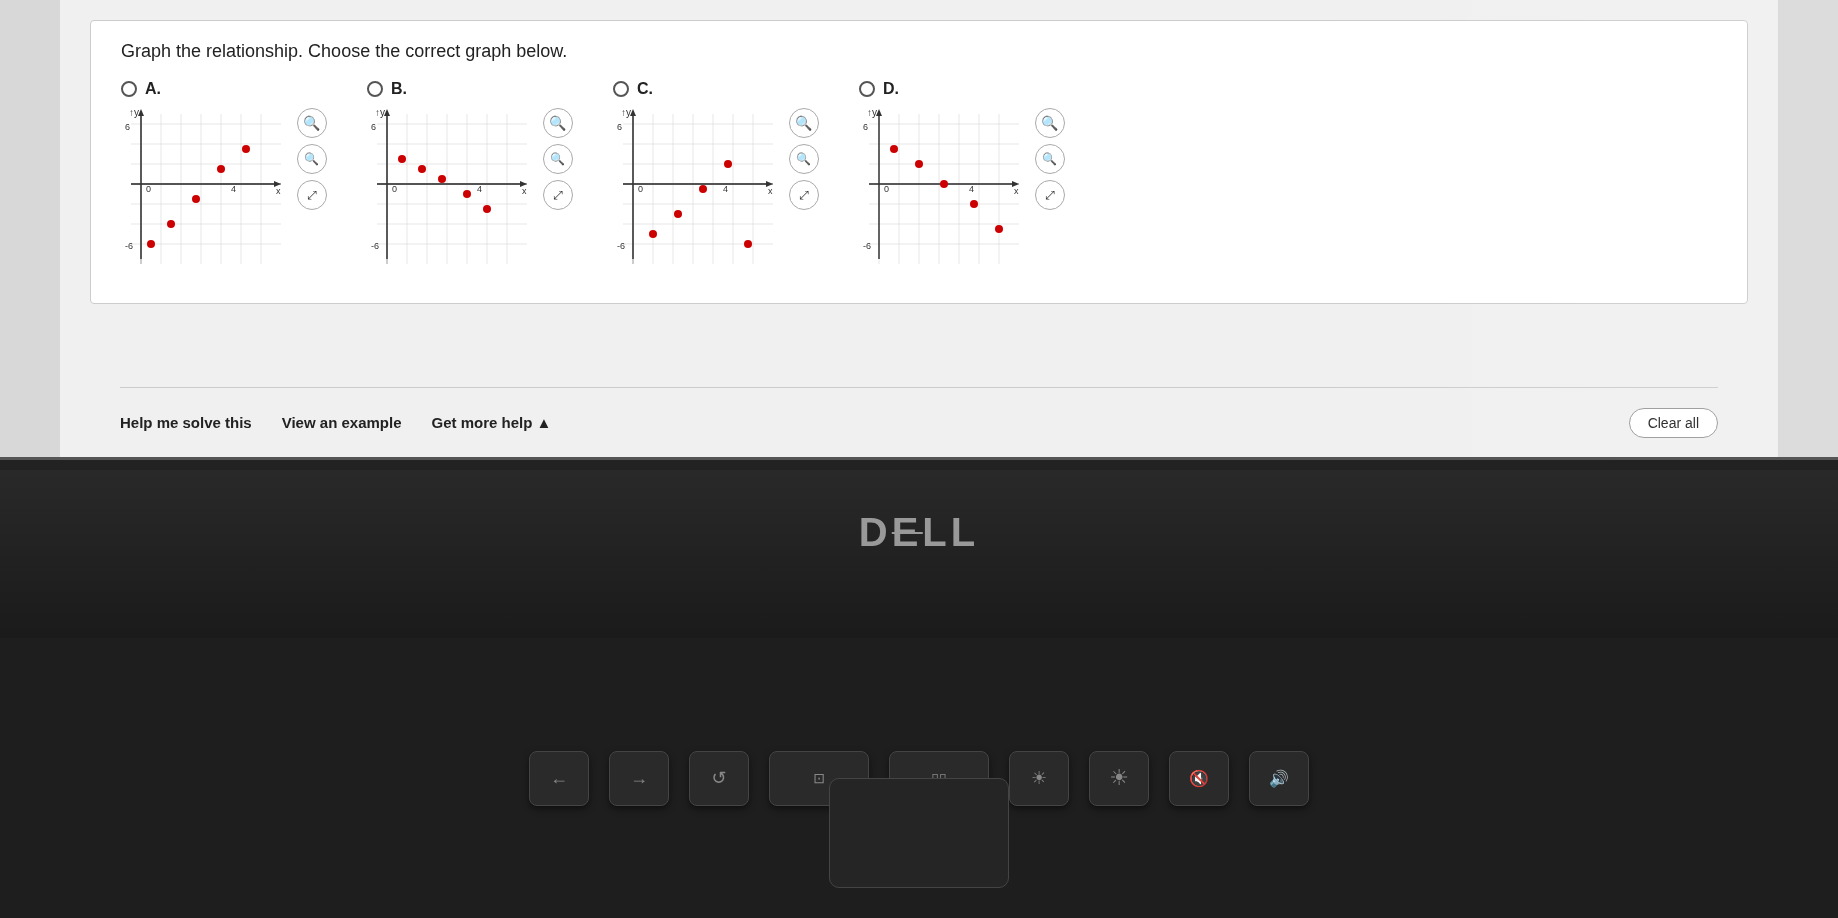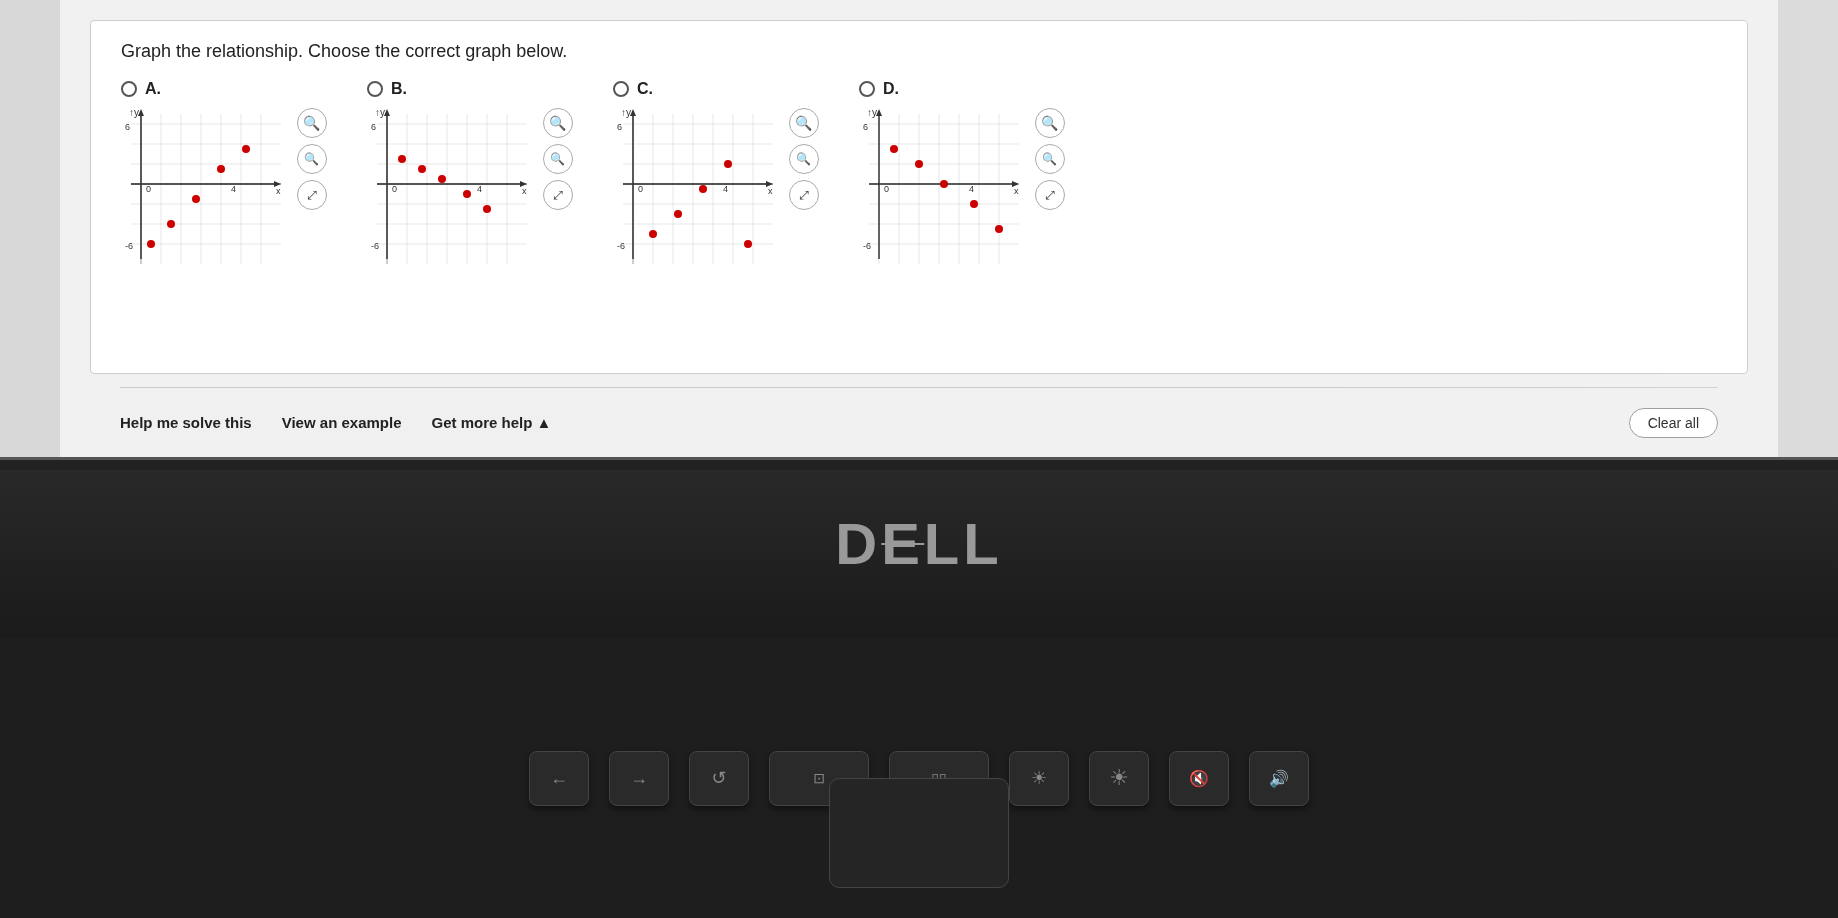--- a/index.html
+++ b/index.html
@@ -235,21 +235,21 @@
       right: 0;
       height: 10px;
       background: #222;
     }
 
     .dell-logo {
       position: absolute;
       top: 50px;
       left: 50%;
       transform: translateX(-50%);
-      font-size: 58px;
+      font-size: 40px;
       font-weight: 900;
       color: #999;
       letter-spacing: 4px;
       font-family: 'Arial Black', sans-serif;
     }
 
     
     .keyboard-area {
       position: absolute;
       bottom: 0;
@@ -308,21 +308,21 @@
       background: linear-gradient(to left, rgba(255,255,255,0.1), transparent);
       pointer-events: none;
     }
 
     
     .white-panel {
       background: white;
       border: 1px solid #ccc;
       border-radius: 4px;
       padding: 20px 30px 0 30px;
-      height: 354px;
+      height: 284px;
       position: relative;
       overflow: hidden;
     }
 
   </style>
 </head>
 <body>
 
 <div class="screen">
   <div class="content-area">

